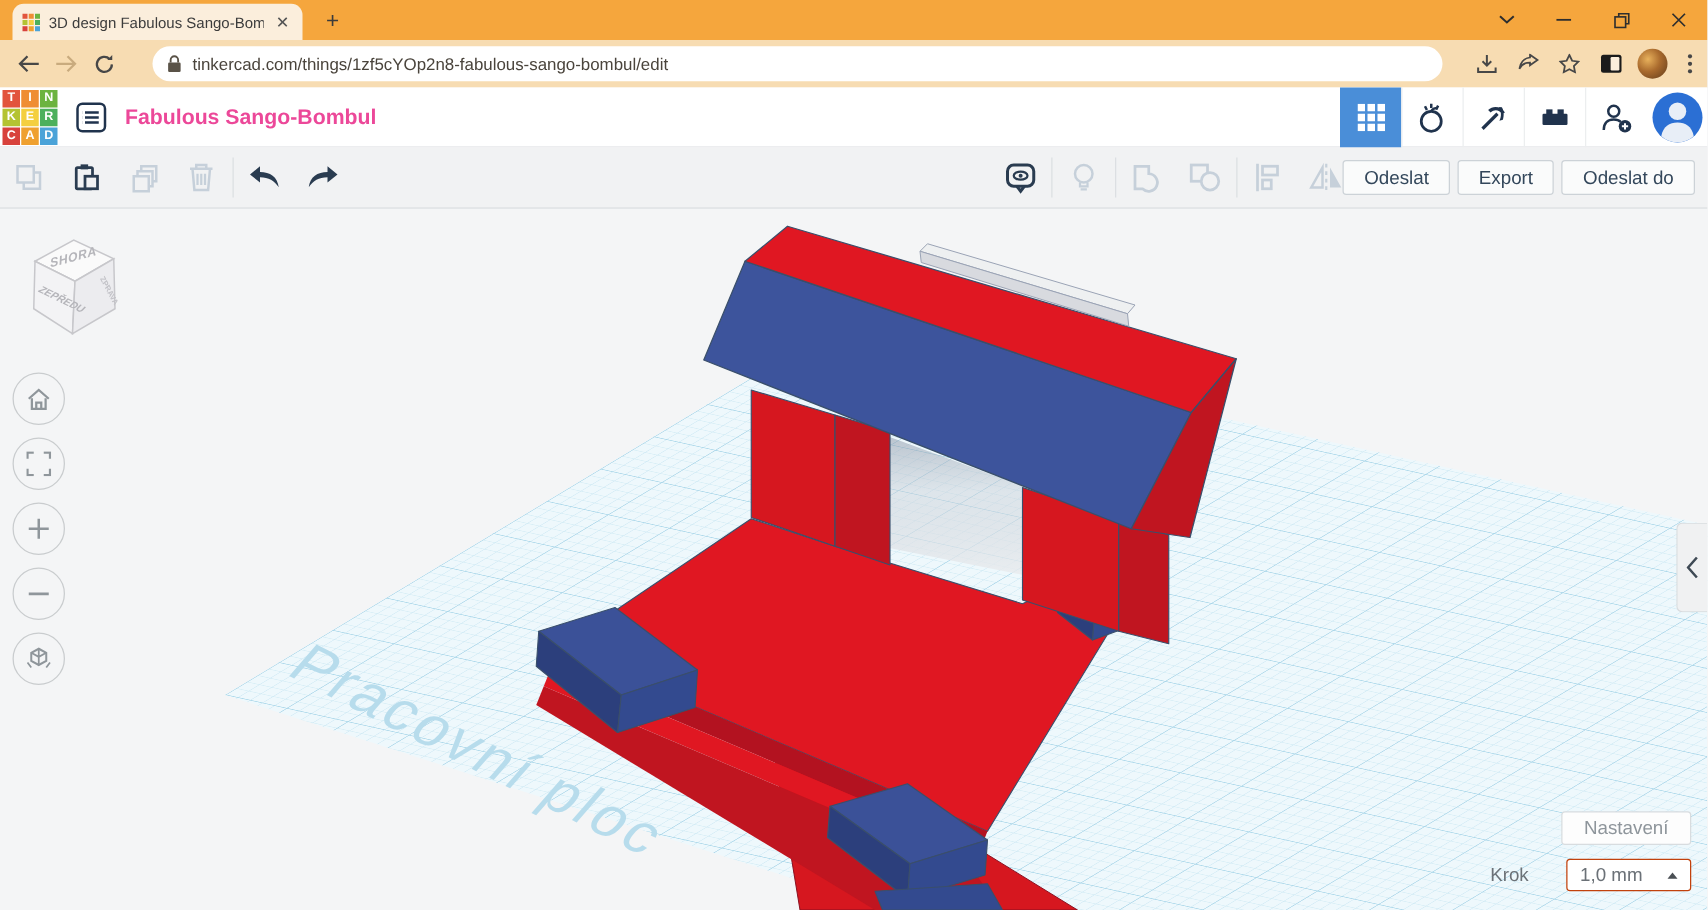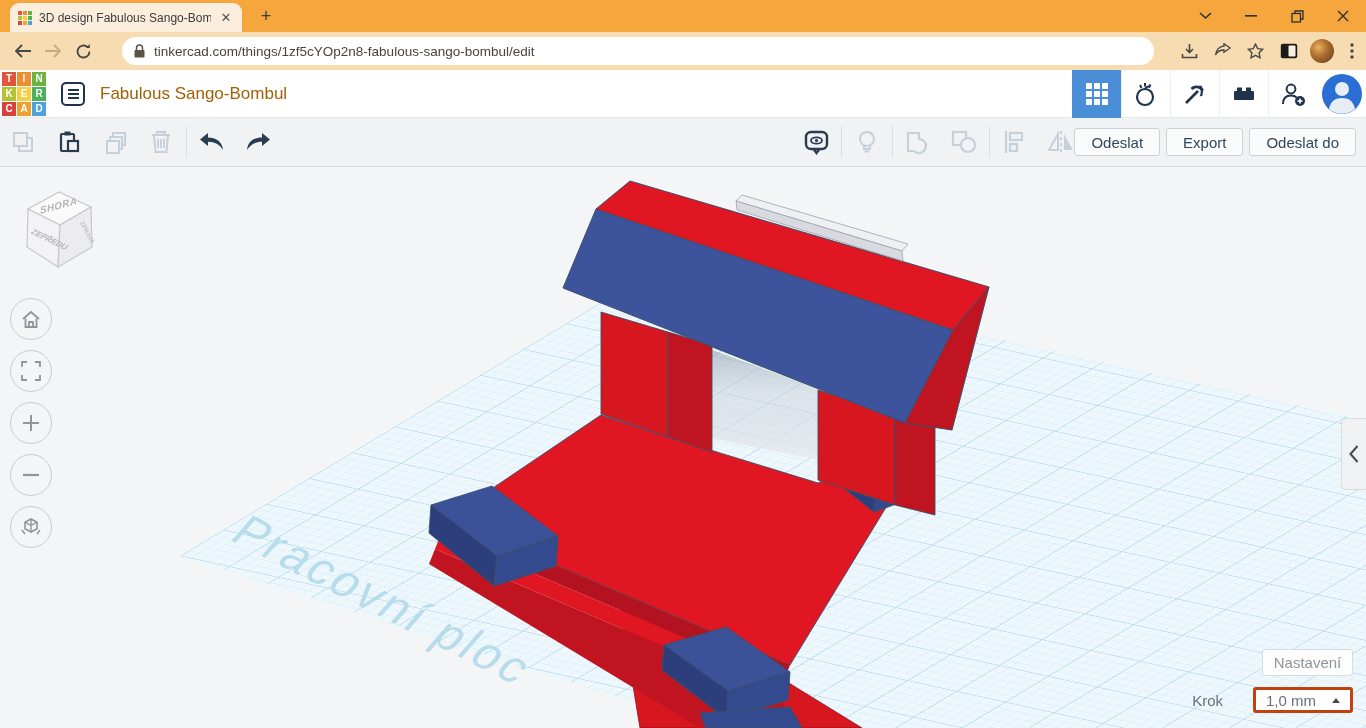--- a/index.html
+++ b/index.html
@@ -34,21 +34,21 @@
     background:radial-gradient(circle at 35% 35%, #e8b15c 0%, #a96a2d 45%, #5f3a1a 100%); }
 
   
   .appheader { position:relative; height:48px; background:#ffffff; display:flex; align-items:center;
     border-bottom:1px solid #e6e8ea; }
   .logo { width:44px; height:44px; margin:0 12px 0 2px; display:grid;
     grid-template-columns:repeat(3,1fr); grid-template-rows:repeat(3,1fr); gap:1px; flex:none;}
   .logo span { display:flex; align-items:center; justify-content:center; color:#fff;
     font-weight:bold; font-size:10px; }
   .hdr-ic { width:30px; height:30px; display:flex; align-items:center; justify-content:center; }
-  .doc-title { font-size:17px; font-weight:400; color:#a16207; margin-left:12px; }
+  .doc-title { font-size:17px; font-weight:700; color:#ec4899; margin-left:12px; }
   .hdr-right { position:absolute; right:0; top:0; height:48px; display:flex; align-items:stretch; }
   .hdr-btn { width:49px; display:flex; align-items:center; justify-content:center;
     border-left:1px solid #eceeef; }
   .hdr-btn.active { background:#4a8ed8; border-left:none; }
   .hdr-avatar { width:49px; display:flex; align-items:center; justify-content:center; }
 
   
   .toolbar { position:relative; height:49px; background:#f1f2f3; border-bottom:1px solid #d7dadd;
     display:flex; align-items:center; }
   .tb-ic { width:46px; height:48px; display:flex; align-items:center; justify-content:center; }
@@ -64,26 +64,26 @@
   .viewcube { position:absolute; left:12px; top:10px; width:96px; height:100px; }
 
   .navcol { position:absolute; left:10px; top:131px; display:flex; flex-direction:column; gap:10px; }
   .navbtn-c { width:42px; height:42px; border-radius:50%; border:1.6px solid #c9ccce;
     display:flex; align-items:center; justify-content:center; color:#8f969b; background:transparent; }
 
   .side-tab { position:absolute; right:0; top:251px; width:25px; height:72px; background:#f0f1f2;
     border:1px solid #d9dcdf; border-right:none; border-radius:5px 0 0 5px;
     display:flex; align-items:center; justify-content:center; }
 
-  .settings-btn { position:absolute; right:13px; top:482px; width:91px; height:27px;
+  .settings-btn { position:absolute; right:13px; top:482px; width:104px; height:27px;
     background:#fdfdfd; border:1px solid #d8dcdf; border-radius:3px; display:flex;
     align-items:center; justify-content:center; font-size:15px; color:#8e959b; }
   .steprow { position:absolute; right:13px; top:520px; display:flex; align-items:center; gap:30px; }
   .steplabel { font-size:15px; color:#6b7177; }
-  .stepselect { width:100px; height:26px; background:#ffffff; border:3px solid #c2410c;
+  .stepselect { width:100px; height:26px; background:#ffffff; border:1px solid #c2410c;
     border-radius:3px; display:flex; align-items:center; padding:0 10px; gap:12px;
     font-size:15px; color:#6b7177; justify-content:space-between; }
   .caret-up { width:0; height:0; border-left:4px solid transparent; border-right:4px solid transparent;
     border-bottom:5px solid #4a4f54; }
 
   svg { display:block; }
   .mono-stroke { stroke-linejoin:round; }
 </style>
 </head>
 <body>

